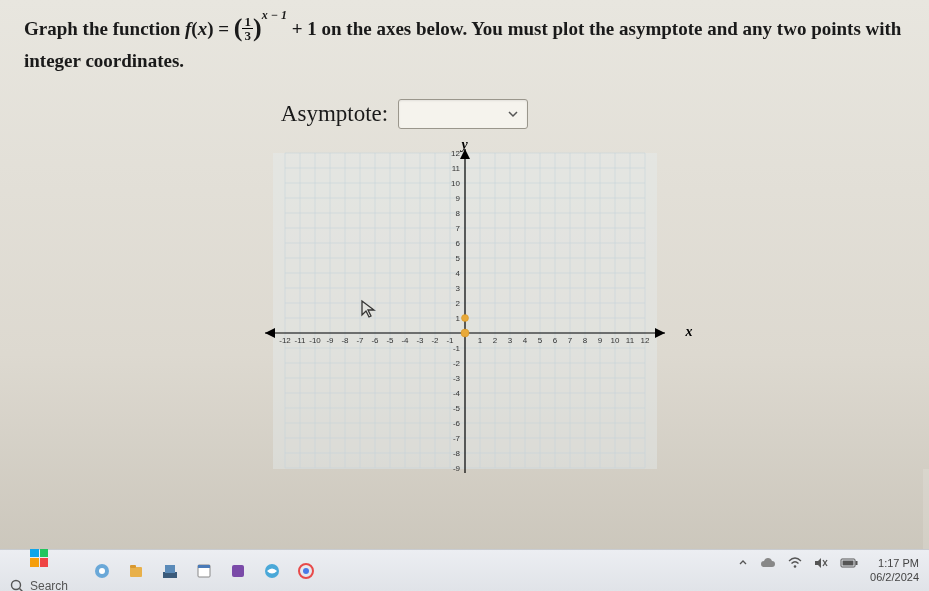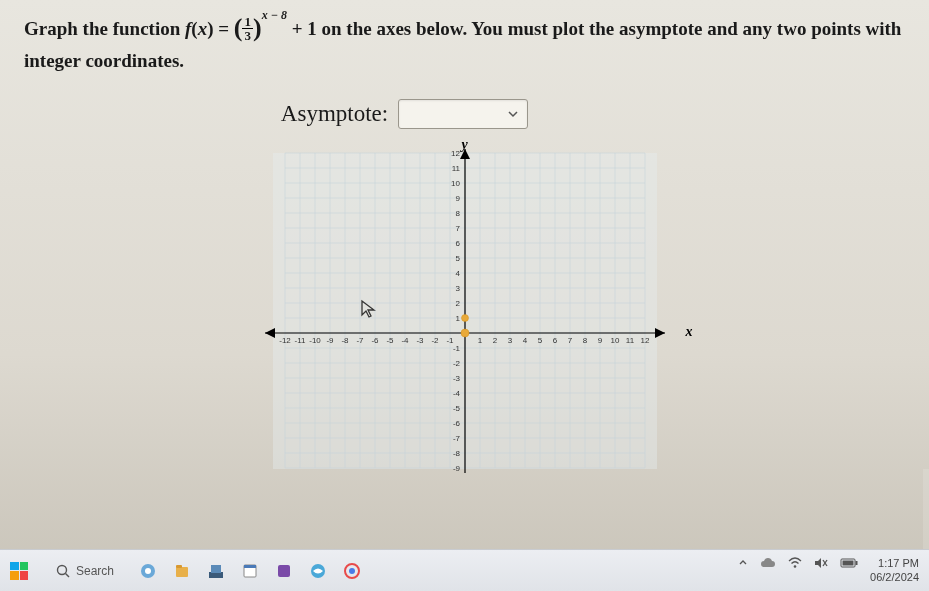--- a/index.html
+++ b/index.html
@@ -115,21 +115,21 @@
       height: 42px;
       background: linear-gradient(to bottom, #eceef2, #e0e3e8);
       border-top: 1px solid #c8cbd0;
       display: flex;
       align-items: center;
       padding: 0 10px;
       font-family: 'Segoe UI', Arial, sans-serif;
       font-size: 12px;
       color: #333;
     }
-    .taskbar .start { display:flex; align-items:center; gap:28px; }
+    .taskbar .start { display:flex; align-items:center; gap:12px;flex-direction:column; }
     .win-logo {
       width: 18px; height: 18px;
       display: grid; grid-template-columns: 1fr 1fr; grid-template-rows: 1fr 1fr; gap: 1px;
     }
     .win-logo span:nth-child(1){background:#0ea5e9;}
     .win-logo span:nth-child(2){background:#22c55e;}
     .win-logo span:nth-child(3){background:#f59e0b;}
     .win-logo span:nth-child(4){background:#ef4444;}
     .search-box {
       display: flex; align-items: center; gap: 6px;
@@ -140,21 +140,21 @@
     .tray { margin-left:auto; display:flex; align-items:flex-start; gap:12px; color:#444;}
     .clock { text-align:right; font-size:11px; line-height:1.2;}
     .edge-cut { position:absolute; right:0; bottom:42px; width:6px; height:80px; background: #fff; opacity:0.15;}
   </style>
 </head>
 <body>
 
 <div class="problem-text">
   <span>Graph the function </span>
   <span class="math-func">f</span>(<span class="math-func">x</span>) = 
-  <span class="paren">(</span><span class="fraction"><span class="num">1</span><span class="den">3</span></span><span class="paren">)</span><span class="exp">x − 8</span>
+  <span class="paren">(</span><span class="fraction"><span class="num">1</span><span class="den">3</span></span><span class="paren">)</span><span class="exp">x − 1</span>
   <span> + 1</span>
   <span> on the axes below. You must plot the asymptote and any two points with integer coordinates.</span>
 </div>
 
 <div class="asymptote-row">
   <span class="asymptote-label">Asymptote:</span>
   <div class="asymptote-select">
     <span></span>
     <svg width="12" height="12" viewBox="0 0 12 12">
         <path d="M2 4 L6 8 L10 4" stroke="#555" stroke-width="1.5" fill="none"></path>

